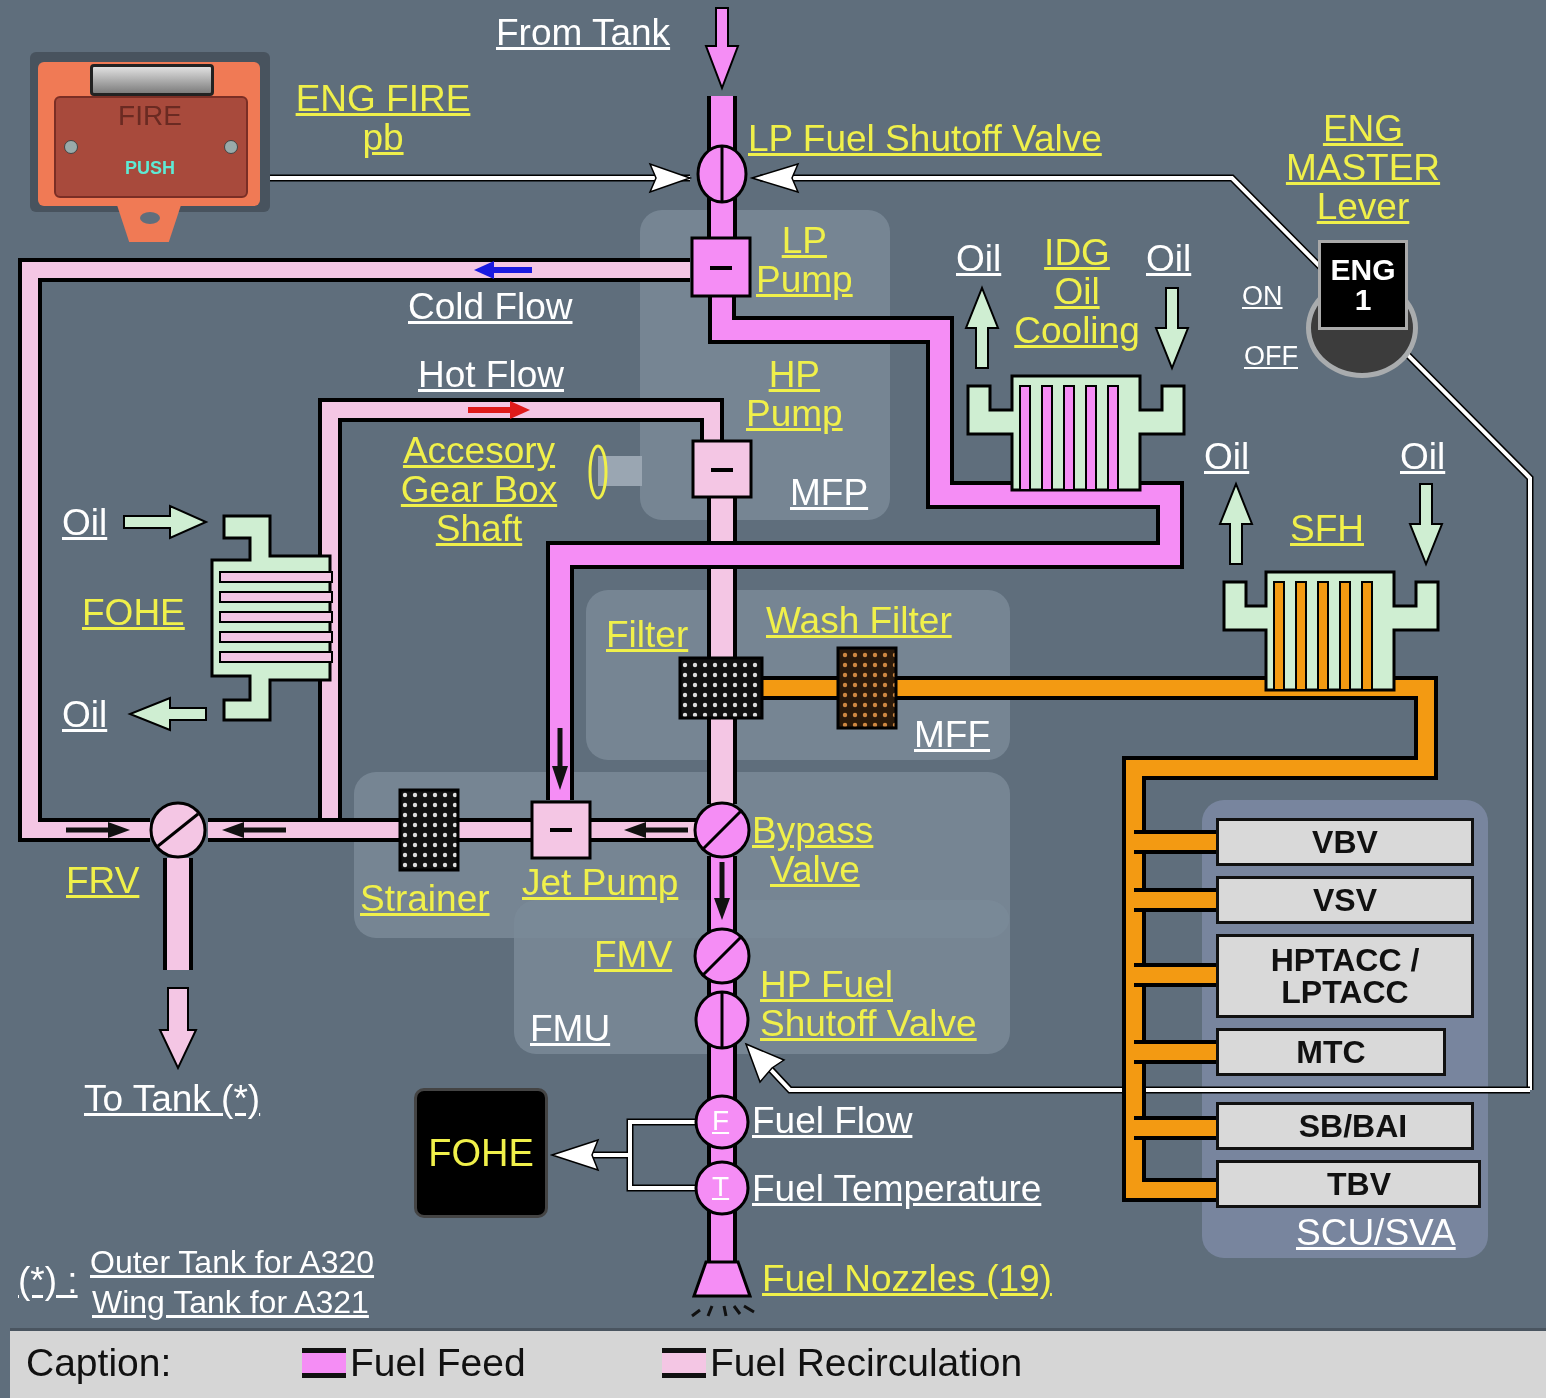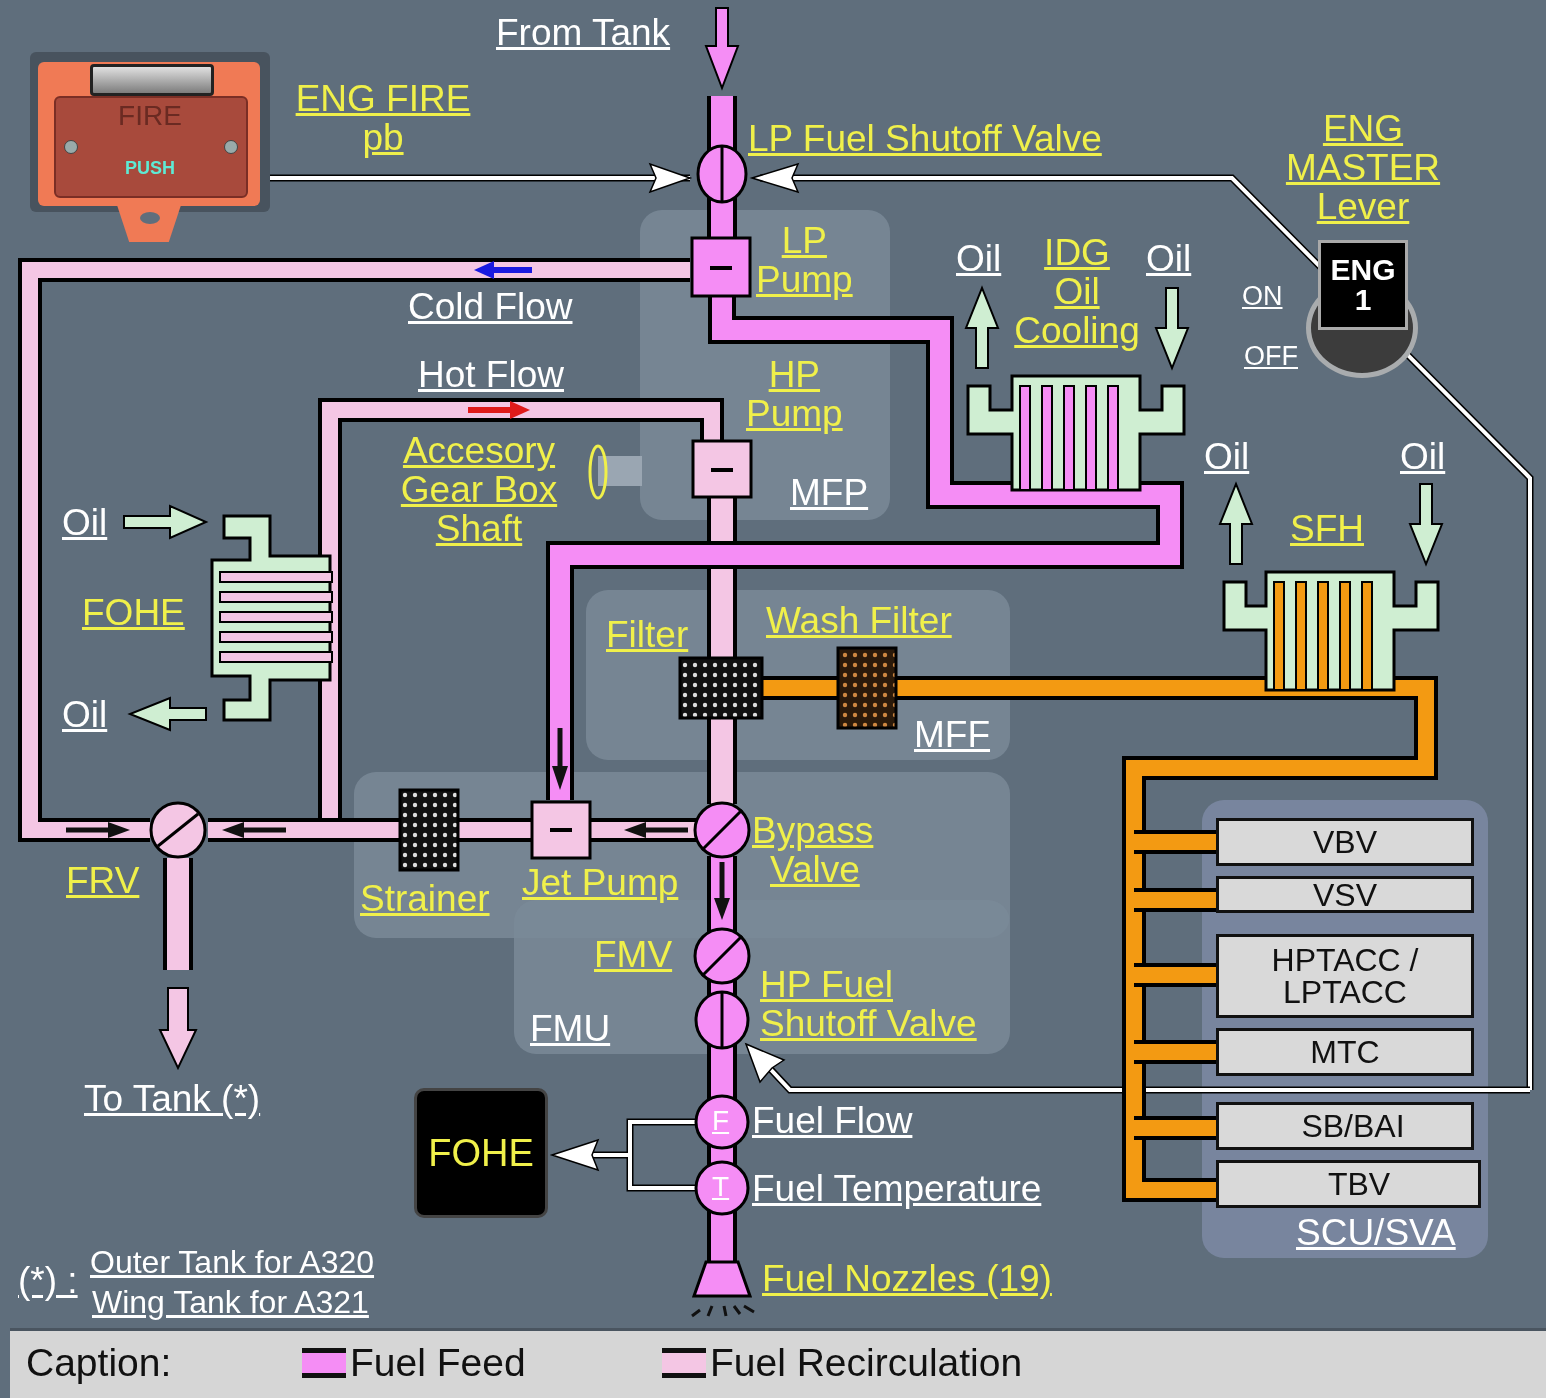--- a/index.html
+++ b/index.html
@@ -8,21 +8,21 @@
   #diagram { position:absolute; left:0; top:0; width:1546px; height:1398px; }
   .lbl { position:absolute; white-space:nowrap; line-height:1.05;text-decoration:underline; }
   .y { color:#f0f04a; }
   .w { color:#ffffff; }
   .c { text-align:center; }
   .f36 { font-size:37px; }
   .f32 { font-size:32px; }
   .f28 { font-size:27px; }
   .region { position:absolute; border-radius:22px; background:#7a8998; opacity:0.85; }
   .scu-box { position:absolute; background:#d9d9d9; border:3px solid #111; box-sizing:border-box;
-             color:#111; font-size:32px; text-align:center; display:flex; align-items:center; justify-content:center; line-height:1.0; }
+             color:#111; font-size:32px; text-align:center; display:flex; align-items:center; justify-content:center; line-height:1.0;font-weight:bold; }
   #fire-pb { position:absolute; left:30px; top:52px; width:240px; height:160px; background:#48535e; border-radius:6px; }
   #fire-pb .cover { position:absolute; left:8px; top:10px; width:222px; height:144px; background:#f07a55; border-radius:6px; }
   #fire-pb .inner { position:absolute; left:24px; top:44px; width:190px; height:98px; background:#a84a3c; border:2px solid #7a2e25; border-radius:6px; }
   #fire-pb .hinge { position:absolute; left:60px; top:12px; width:118px; height:26px; background:linear-gradient(#e0e0e0,#7d7d7d); border:3px solid #222; border-radius:4px; }
   #fire-pb .tab { position:absolute; left:86px; top:150px; width:66px; height:40px; background:#f07a55; clip-path:polygon(0 0,100% 0,80% 100%,20% 100%); }
   #fire-pb .hole { position:absolute; left:110px; top:160px; width:20px; height:12px; border-radius:50%; background:#5f6e7c; }
   #fire-pb .t1 { position:absolute; left:0; width:240px; top:48px; text-align:center; color:#6a2a22; font-size:28px; }
   #fire-pb .t2 { position:absolute; left:0; width:240px; top:106px; text-align:center; color:#5eead4; font-size:18px; font-weight:bold; }
   #fire-pb .screw { position:absolute; top:88px; width:12px; height:12px; border-radius:50%; background:#9aa; border:1px solid #444; }
   #eng-master { position:absolute; left:1302px; top:238px; width:124px; height:140px; }
@@ -279,23 +279,23 @@
 <div class="lbl w f36" style="left:752px;top:1102px;">Fuel Flow</div>
 <div class="lbl w f36" style="left:752px;top:1170px;">Fuel Temperature</div>
 <div class="lbl y f36" style="left:762px;top:1260px;">Fuel Nozzles (19)</div>
 <div id="ecam">FOHE</div>
 
 <div class="lbl w f36" style="left:18px;top:1262px;">(*) :</div>
 <div class="lbl w f32" style="left:90px;top:1246px;">Outer Tank for A320</div>
 <div class="lbl w f32" style="left:92px;top:1286px;">Wing Tank for A321</div>
 
 <div class="scu-box" style="left:1216px;top:818px;width:258px;height:48px;">VBV</div>
-<div class="scu-box" style="left:1216px;top:876px;width:258px;height:37px;">VSV</div>
+<div class="scu-box" style="left:1216px;top:876px;width:258px;height:48px;">VSV</div>
 <div class="scu-box" style="left:1216px;top:934px;width:258px;height:84px;padding:0 50px;">HPTACC / LPTACC</div>
-<div class="scu-box" style="left:1216px;top:1028px;width:258px;height:48px;">MTC</div>
+<div class="scu-box" style="left:1216px;top:1028px;width:230px;height:48px;">MTC</div>
 <div class="scu-box" style="left:1216px;top:1102px;width:258px;height:48px;padding-left:16px;">SB/BAI</div>
 <div class="scu-box" style="left:1216px;top:1160px;width:265px;height:48px;padding-left:21px;">TBV</div>
 <div class="lbl w f36" style="left:1296px;top:1214px;">SCU/SVA</div>
 
 <div id="caption-bar">
   <div class="cap-item" style="left:16px;">
     <span>Caption:</span>
   </div>
   <div class="cap-item" style="left:652px;">
     <span class="swatch" style="background:#f4c6e4;"></span>

